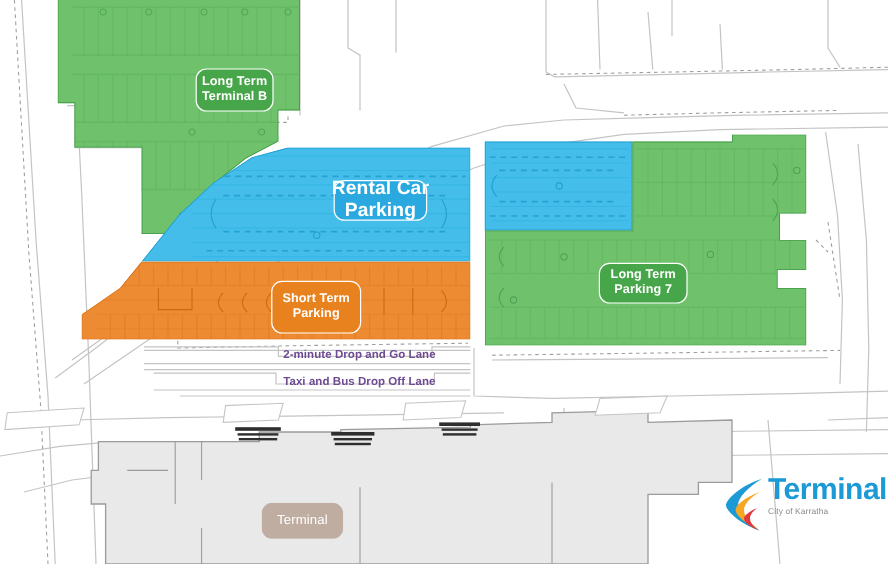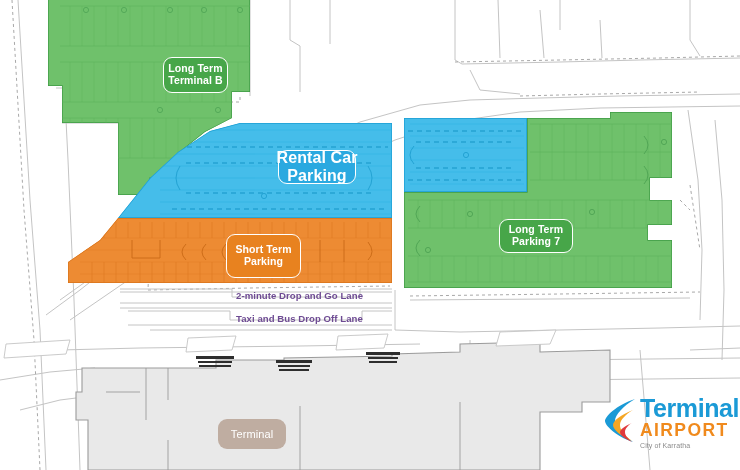--- a/index.html
+++ b/index.html
@@ -464,18 +464,17 @@
   <div class="lane-label" id="lane-taxi">Taxi and Bus Drop Off Lane</div>
 
   <div id="logo">
     <svg id="logo-mark" viewBox="0 0 40 48">
       <path d="M33,3 C14,9 3,21 3,25 C3,29 13,40 31,46 C20,38 13,31 13,25 C13,19 21,10 33,3 Z" fill="#1b9ad6"></path>
       <path d="M31,14 C18,19 11,25 11,29 C11,33 18,40 30,45 C22,39 18,34 18,29 C18,24 24,18 31,14 Z" fill="#f5a623"></path>
       <path d="M30,27 C22,30 18,34 18,36 C18,39 23,43 30,46 C25,42 23,39 23,36 C23,33 26,29 30,27 Z" fill="#e03a3e"></path>
     </svg>
     <div id="logo-text">
       <div id="logo-karratha">Terminal</div>
-      <div id="logo-airport">AIRPORT</div>
       <div id="logo-city">City of Karratha</div>
     </div>
   </div>
 
 </div>
 
 </body></html>

